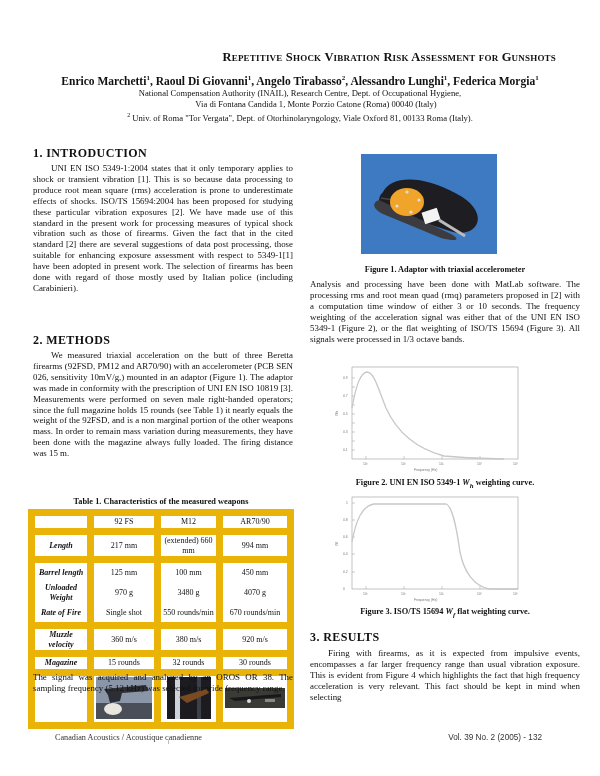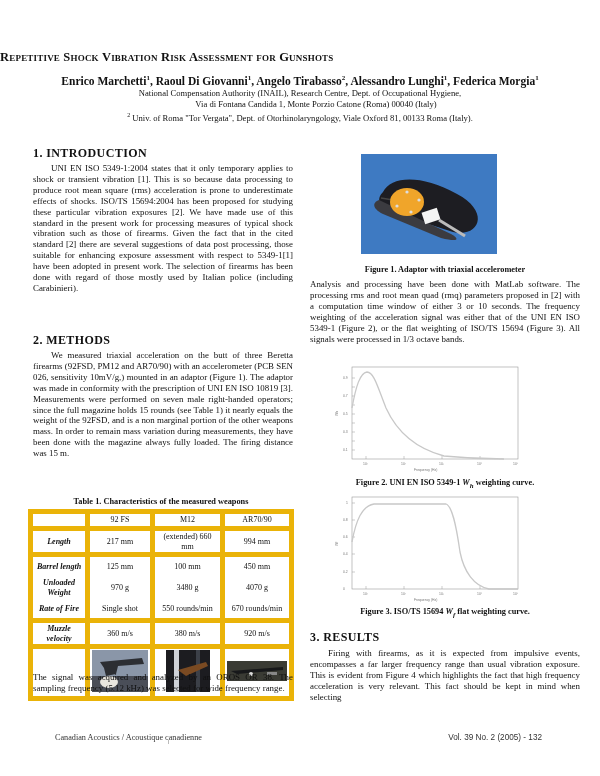--- a/index.html
+++ b/index.html
@@ -1,28 +1,28 @@
 <!DOCTYPE html>
 <html><head>
 <meta charset="utf-8">
 <style>
   html, body { margin: 0; padding: 0; background: #ffffff; }
   body { width: 600px; height: 776px; position: relative; overflow: hidden; font-family: "Liberation Serif", serif; color: #111; }
-  .title { position: absolute; top: 50px; left: 0; width: 556px; text-align: left; font-size: 12.5px; font-weight: bold; font-variant: small-caps; letter-spacing: 0.2px; }
+  .title { position: absolute; top: 50px; left: 0; width: 556px; text-align: right; font-size: 12.5px; font-weight: bold; font-variant: small-caps; letter-spacing: 0.2px; }
   .authors { position: absolute; top: 74px; left: 0; width: 600px; text-align: center; font-size: 11.5px; font-weight: bold; }
   .authors sup { font-size: 7px; }
   .affil { position: absolute; left: 0; width: 600px; text-align: center; font-size: 8.6px; line-height: 11px; }
   .affil sup { font-size: 6px; }
   .heading { position: absolute; font-size: 12px; font-weight: bold; letter-spacing: 0.4px; }
   .para { position: absolute; font-size: 8.9px; line-height: 10.9px; text-align: justify; }
   .para.indent { text-indent: 18px; }
   .caption { position: absolute; font-size: 8.3px; font-weight: bold; text-align: center; }
   .caption .it { font-style: italic; }
   table.wt { position: absolute; left: 28px; top: 509px; width: 266px; border-collapse: collapse; font-size: 8px; }
-  table.wt th, table.wt td { border: 5px solid #eab308; text-align: center; padding: 1px 2px; line-height: 9.5px; }
+  table.wt th, table.wt td { border: 7px solid #eab308; text-align: center; padding: 1px 2px; line-height: 9.5px; }
   table.wt th { font-weight: normal; height: 10px; }
   table.wt td.rh { font-style: italic; font-weight: bold; width: 48px; }
   table.wt td.noborder-top { border-top: none; }
   table.wt td.noborder-bottom { border-bottom: none; }
   .gun { display: inline-block; }
   .fig1 { position: absolute; left: 361px; top: 154px; width: 136px; height: 100px; background: #3d79c0; overflow: hidden; }
   .footer { position: absolute; top: 733px; font-family: "Liberation Sans", sans-serif; font-size: 8.2px; color: #333; }
   .footline { position: absolute; top: 742px; height: 1px; background: #bbb; }
   .chart { position: absolute; }
 </style>
@@ -80,20 +80,26 @@
     <td class="rh noborder-top">Rate of Fire</td>
     <td class="noborder-top">Single shot</td>
     <td class="noborder-top">550 rounds/min</td>
     <td class="noborder-top">670 rounds/min</td>
   </tr>
   <tr style="height:22px;padding-left:32px;">
     <td class="rh">Muzzle velocity</td>
     <td>360 m/s</td>
     <td>380 m/s</td>
     <td>920 m/s</td>
+  </tr>
+  <tr>
+    <td class="rh">Magazine</td>
+    <td>15 rounds</td>
+    <td>32 rounds</td>
+    <td>30 rounds</td>
   </tr>
   <tr style="height:46px;">
     <td></td>
     <td>
       <svg class="gun" width="56" height="42" viewBox="0 0 56 42">
         <rect x="0" y="0" width="56" height="42" fill="#8a96a8"></rect>
         <rect x="0" y="26" width="56" height="16" fill="#4a4e58"></rect>
         <path d="M8 12 L50 8 L52 14 L26 16 L24 24 L14 26 L12 18 Z" fill="#2c2e33"></path>
         <ellipse cx="17" cy="32" rx="9" ry="6" fill="#e9e6df"></ellipse>
       </svg>

